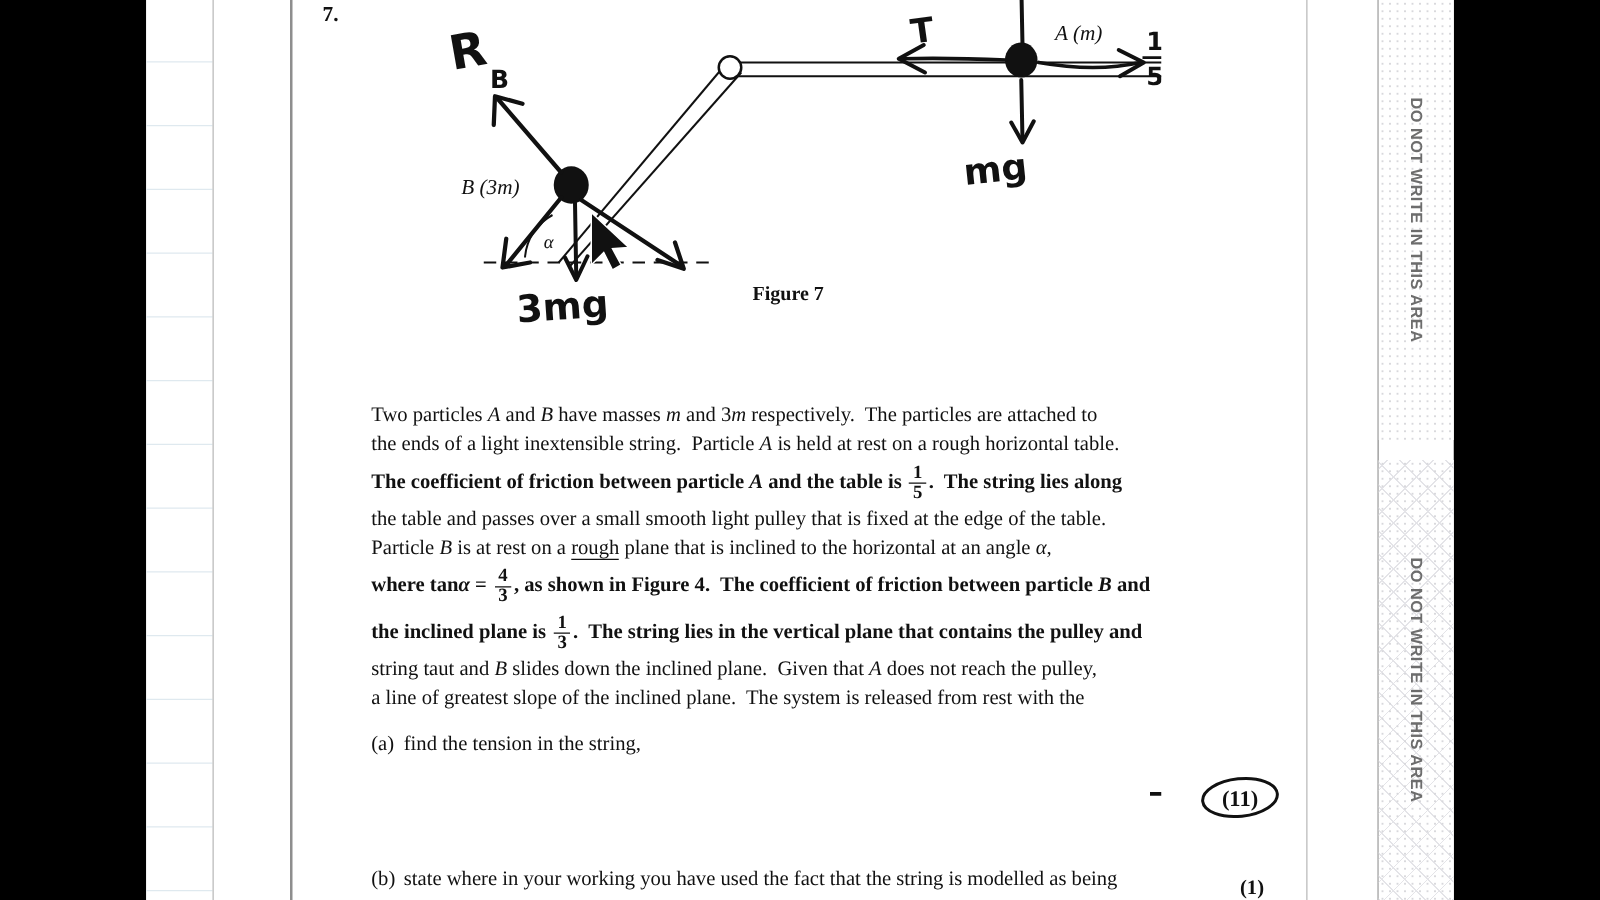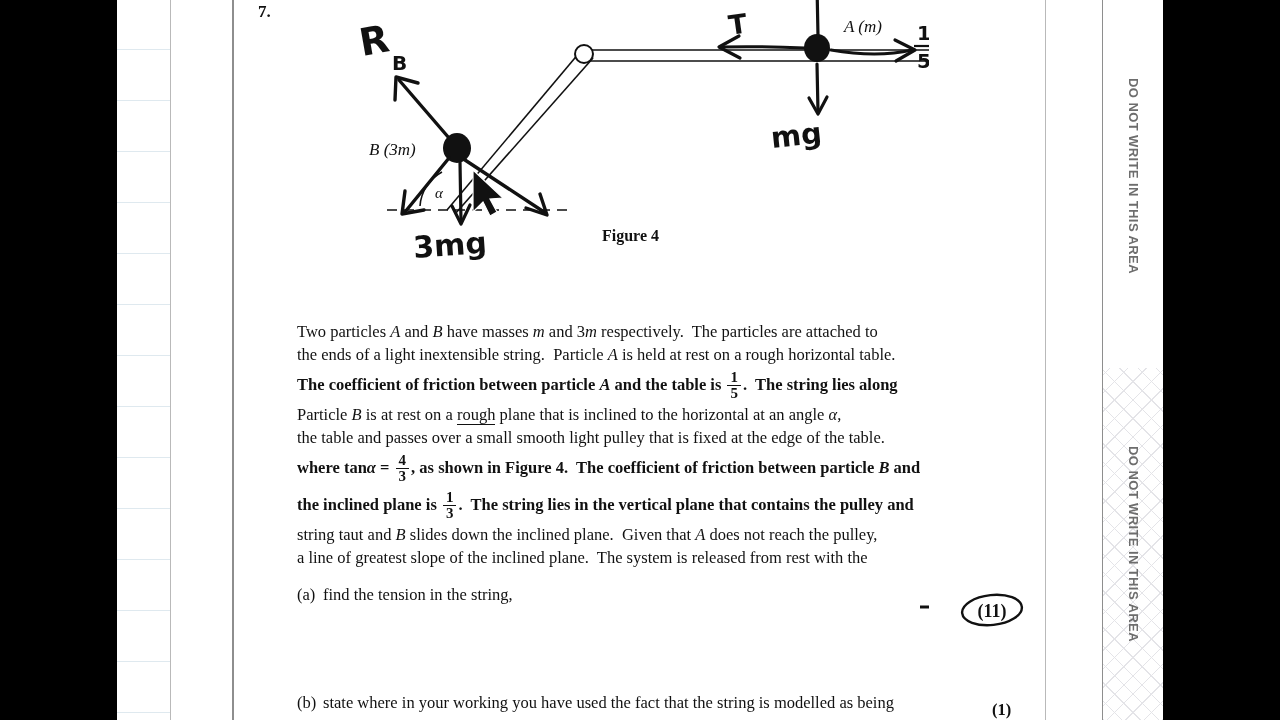--- a/index.html
+++ b/index.html
@@ -167,42 +167,42 @@
 
         <g>
           <text x="297" y="258" font-family="DejaVu Sans, sans-serif" font-size="30" font-weight="600" fill="#111" transform="rotate(-4 297 258)">3mg</text>
         </g>
 
         <g>
           <path d="M356,170 L356,212 L366,202 L373,216 L380,212 L373,199 L386,198 Z" fill="#111" stroke="#fff" stroke-width="1.2"></path>
         </g>
       </svg>
 
-      <div class="fig-caption">Figure 4</div>
+      <div class="fig-caption">Figure 7</div>
     </div>
 
     <div class="body-text">
       <div class="para">
         <span class="ln">Two particles <span class="it">A</span> and <span class="it">B</span> have masses <span class="it">m</span> and 3<span class="it">m</span> respectively.&nbsp; The particles are attached to</span>
         <span class="ln">the ends of a light inextensible string.&nbsp; Particle <span class="it">A</span> is held at rest on a rough horizontal table.</span>
         <span class="ln tall">The coefficient of friction between particle <span class="it">A</span> and the table is <span class="frac"><span class="num">1</span><span class="den">5</span></span>.&nbsp; The string lies along</span>
+        <span class="ln">the table and passes over a small smooth light pulley that is fixed at the edge of the table.</span>
         <span class="ln">Particle <span class="it">B</span> is at rest on a <span class="und">rough</span> plane that is inclined to the horizontal at an angle <span class="it">α</span>,</span>
-        <span class="ln">the table and passes over a small smooth light pulley that is fixed at the edge of the table.</span>
         <span class="ln tall">where tan<span class="it">α</span> = <span class="frac"><span class="num">4</span><span class="den">3</span></span>, as shown in Figure 4.&nbsp; The coefficient of friction between particle <span class="it">B</span> and</span>
         <span class="ln tall">the inclined plane is <span class="frac"><span class="num">1</span><span class="den">3</span></span>.&nbsp; The string lies in the vertical plane that contains the pulley and</span>
         <span class="ln">string taut and <span class="it">B</span> slides down the inclined plane.&nbsp; Given that <span class="it">A</span> does not reach the pulley,</span>
         <span class="ln">a line of greatest slope of the inclined plane.&nbsp; The system is released from rest with the</span>
       </div>
     </div>
 
     <div class="sub-item" style="top:583px;">
       <span class="lbl">(a)</span><span>find the tension in the string,</span>
     </div>
 
-    <div style="position:absolute;left:800px;top:592px;">
+    <div style="position:absolute;left:800px;top:620px;">
       <svg width="120" height="50" viewBox="0 0 120 50" xmlns="http://www.w3.org/2000/svg">
         <line x1="3" y1="15" x2="12" y2="15" stroke="#111" stroke-width="3"></line>
         <ellipse cx="75" cy="18" rx="30" ry="15" fill="none" stroke="#111" stroke-width="2.4" transform="rotate(-6 75 18)"></ellipse>
         <text x="75" y="25" text-anchor="middle" font-family="Liberation Serif, serif" font-size="18" font-weight="700" fill="#111">(11)</text>
       </svg>
     </div>
 
     <div class="sub-item" style="top:691px;width:730px;">
       <span class="lbl">(b)</span><span>state where in your working you have used the fact that the string is modelled as being</span>
       <div style="margin-left:26px;">rest,</div>

